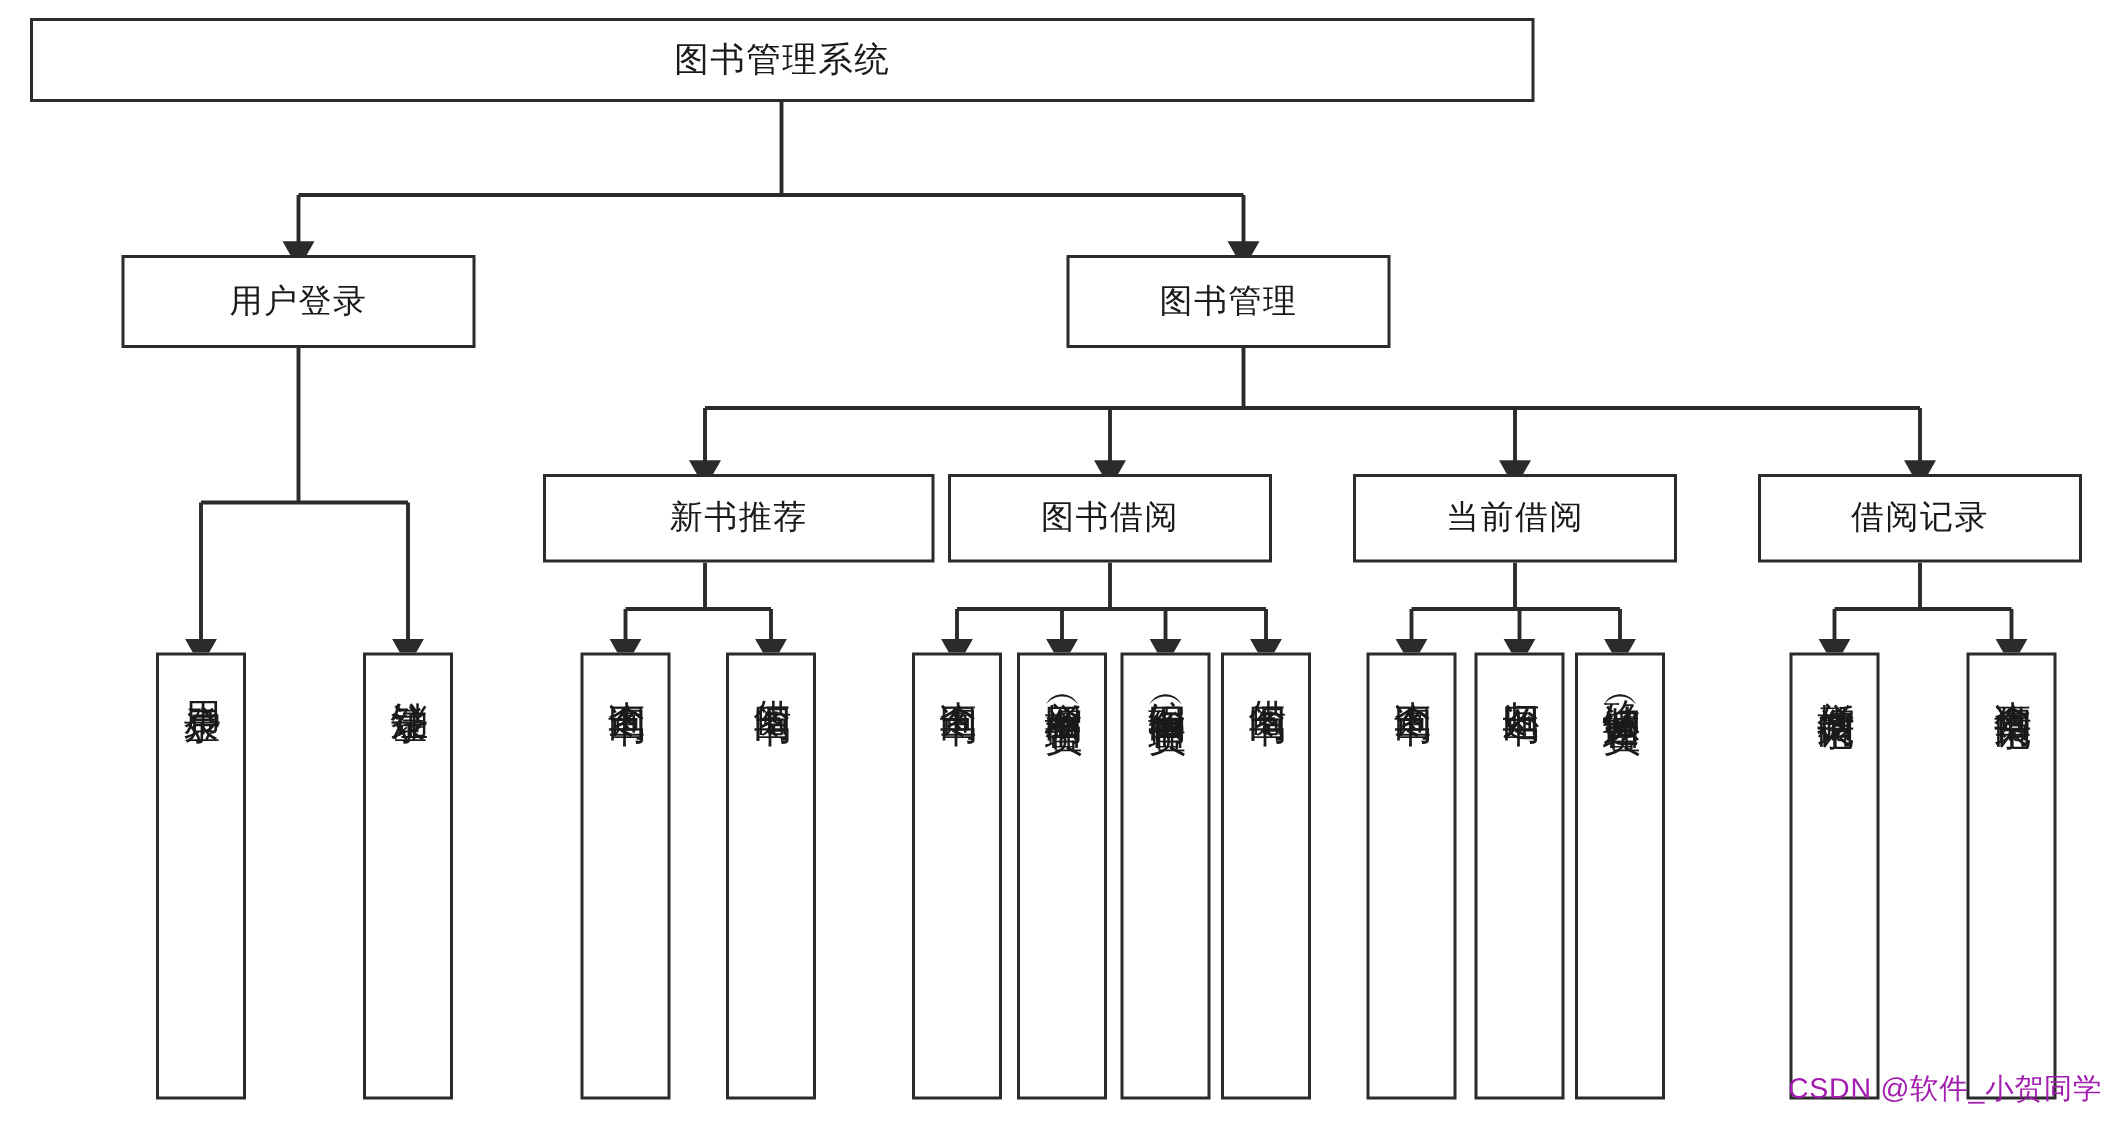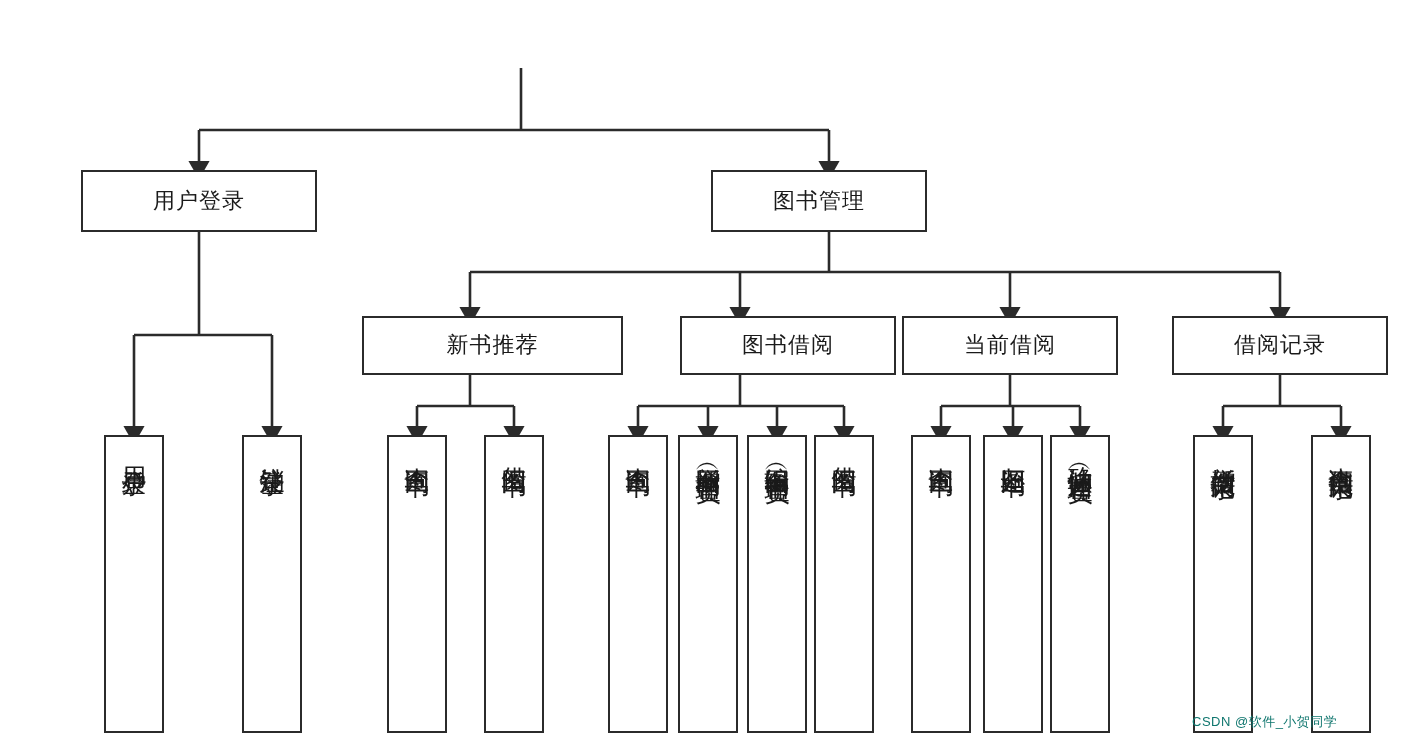--- a/index.html
+++ b/index.html
@@ -61,22 +61,22 @@
   .node.vertical .node-label {
     writing-mode: vertical-rl;
     text-orientation: upright;
     font-size: 25px;
     letter-spacing: 2px;
     line-height: 1;
     white-space: nowrap;
   }
   .watermark {
     position: absolute;
-    font-size: 13px;
-    color: #0f766e;
+    font-size: 19px;
+    color: #a21caf;
     letter-spacing: 0.5px;
     z-index: 6;
     white-space: nowrap;
     user-select: none;
   }
 </style>
 </head>
 <body>
 
 <div id="diagram-canvas">
@@ -124,32 +124,35 @@
       <path d="M1013,406 L1013,429" marker-end="url(#arrowhead)"></path>
       <path d="M1080,406 L1080,429" marker-end="url(#arrowhead)"></path>
 
       <path d="M1280,375 L1280,406"></path>
       <path d="M1223,406 L1341,406"></path>
       <path d="M1223,406 L1223,429" marker-end="url(#arrowhead)"></path>
       <path d="M1341,406 L1341,429" marker-end="url(#arrowhead)"></path>
     </g>
   </svg>
 
+  <div class="node horizontal root" id="node-root" style="left: 20px; top: 12px; width: 1003px; height: 56px;">
+    <span class="node-label">图书管理系统</span>
+  </div>
 
   <div class="node horizontal" id="node-user-login" style="left: 81px; top: 170px; width: 236px; height: 62px;">
     <span class="node-label">用户登录</span>
   </div>
   <div class="node horizontal" id="node-book-manage" style="left: 711px; top: 170px; width: 216px; height: 62px;">
     <span class="node-label">图书管理</span>
   </div>
 
   <div class="node horizontal" id="node-new-book-recommend" style="left: 362px; top: 316px; width: 261px; height: 59px;">
     <span class="node-label">新书推荐</span>
   </div>
-  <div class="node horizontal" id="node-book-borrow" style="left: 632px; top: 316px; width: 216px; height: 59px; margin-left: 48px;">
+  <div class="node horizontal" id="node-book-borrow" style="left: 632px; top: 316px; width: 216px; height: 59px;">
     <span class="node-label">图书借阅</span>
   </div>
   <div class="node horizontal" id="node-current-borrow" style="left: 902px; top: 316px; width: 216px; height: 59px;">
     <span class="node-label">当前借阅</span>
   </div>
   <div class="node horizontal" id="node-borrow-record" style="left: 1172px; top: 316px; width: 216px; height: 59px;">
     <span class="node-label">借阅记录</span>
   </div>
 
   <div class="node vertical" id="node-leaf-0" style="left: 104px; top: 435px; width: 60px; height: 298px;">

